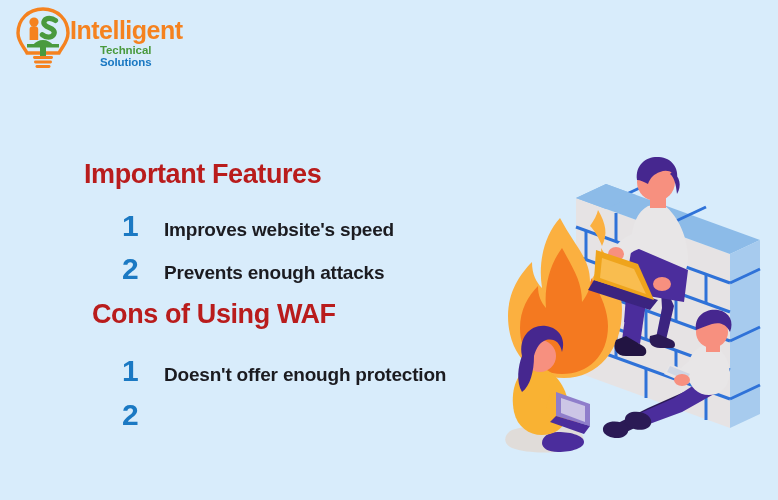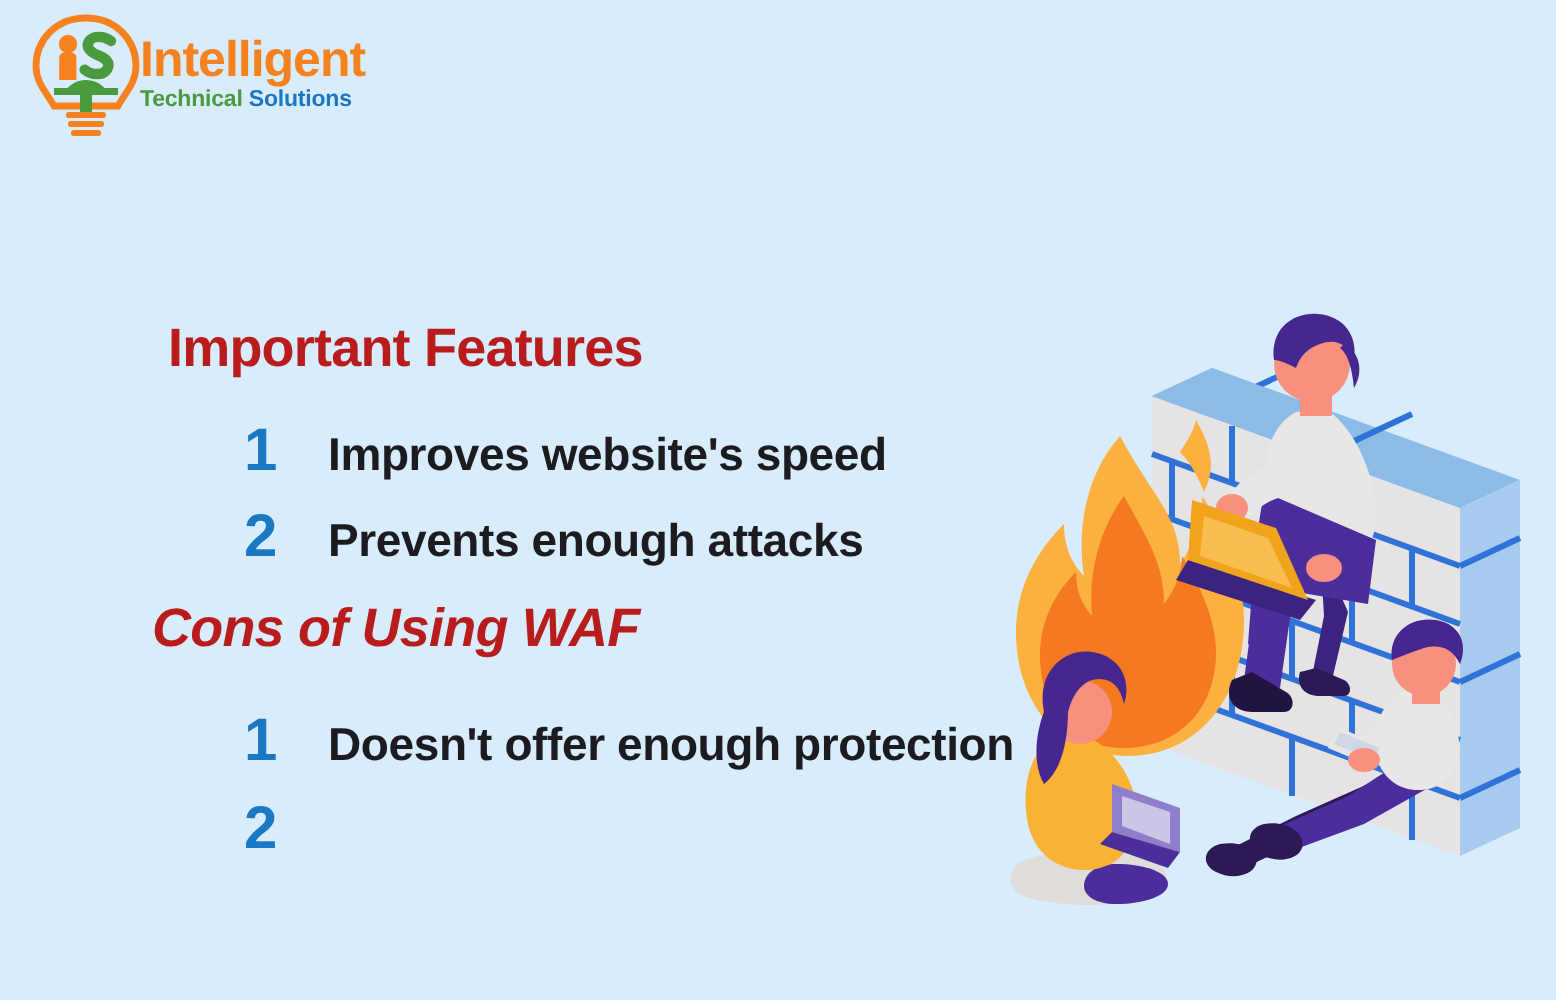--- a/index.html
+++ b/index.html
@@ -51,20 +51,21 @@
     font-weight: bold;
     color: #f5821f;
     letter-spacing: -0.5px;
   }
   .logo-tag {
     display: block;
     font-size: 11.5px;
     font-weight: bold;
     margin-top: 2px;
     letter-spacing: -0.1px;
+    margin-left: 30px;
   }
   .logo-tag .tag-green { color: #4a9a3e; }
   .logo-tag .tag-blue  { color: #1a78c2; }
 
   
   .title-band {
     position: absolute;
     left: 0; top: 84px;
     width: 778px;
     height: 58px;
@@ -90,38 +91,38 @@
   }
   .section-heading {
     position: absolute;
     color: #b91c1c;
     font-size: 27px;
     font-weight: bold;
     letter-spacing: -0.4px;
     white-space: nowrap;
   }
   .sec1-heading { left: 84px; top: 17px; }
-  .sec2-heading { left: 76px; top: 157px; font-style: italic; }
+  .sec2-heading { left: 92px; top: 157px; }
 
   .list-row {
     position: absolute;
     display: flex;
     align-items: baseline;
     white-space: nowrap;
   }
   .row-num {
     color: #1b79c3;
     font-size: 30px;
     font-weight: bold;
     width: 42px;
     flex: none;
   }
   .row-label {
     color: #1b1b20;
-    font-size: 23px;
+    font-size: 19px;
     font-weight: bold;
     letter-spacing: -0.2px;
   }
   .r1 { left: 122px; top: 67px; }
   .r2 { left: 122px; top: 110px; }
   .r3 { left: 122px; top: 212px; }
   .r4 { left: 122px; top: 256px; }
 
   
   .illustration {

